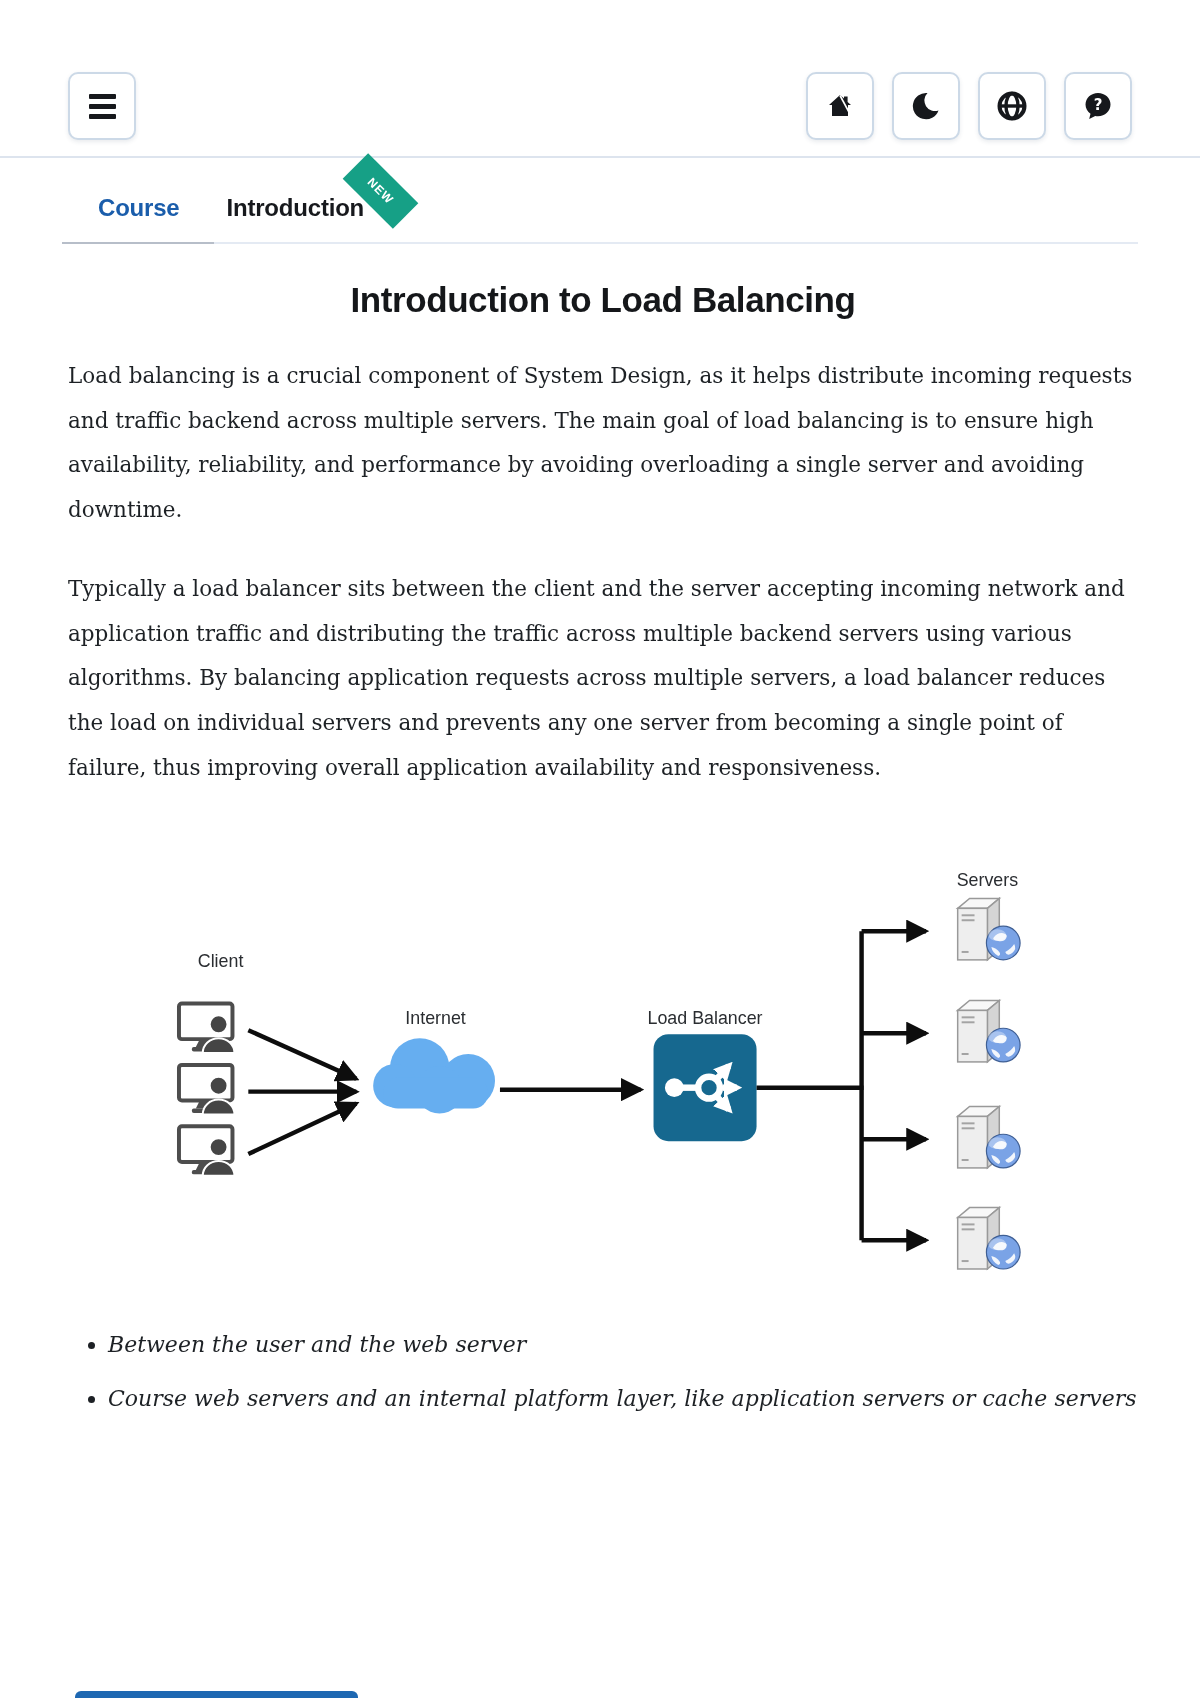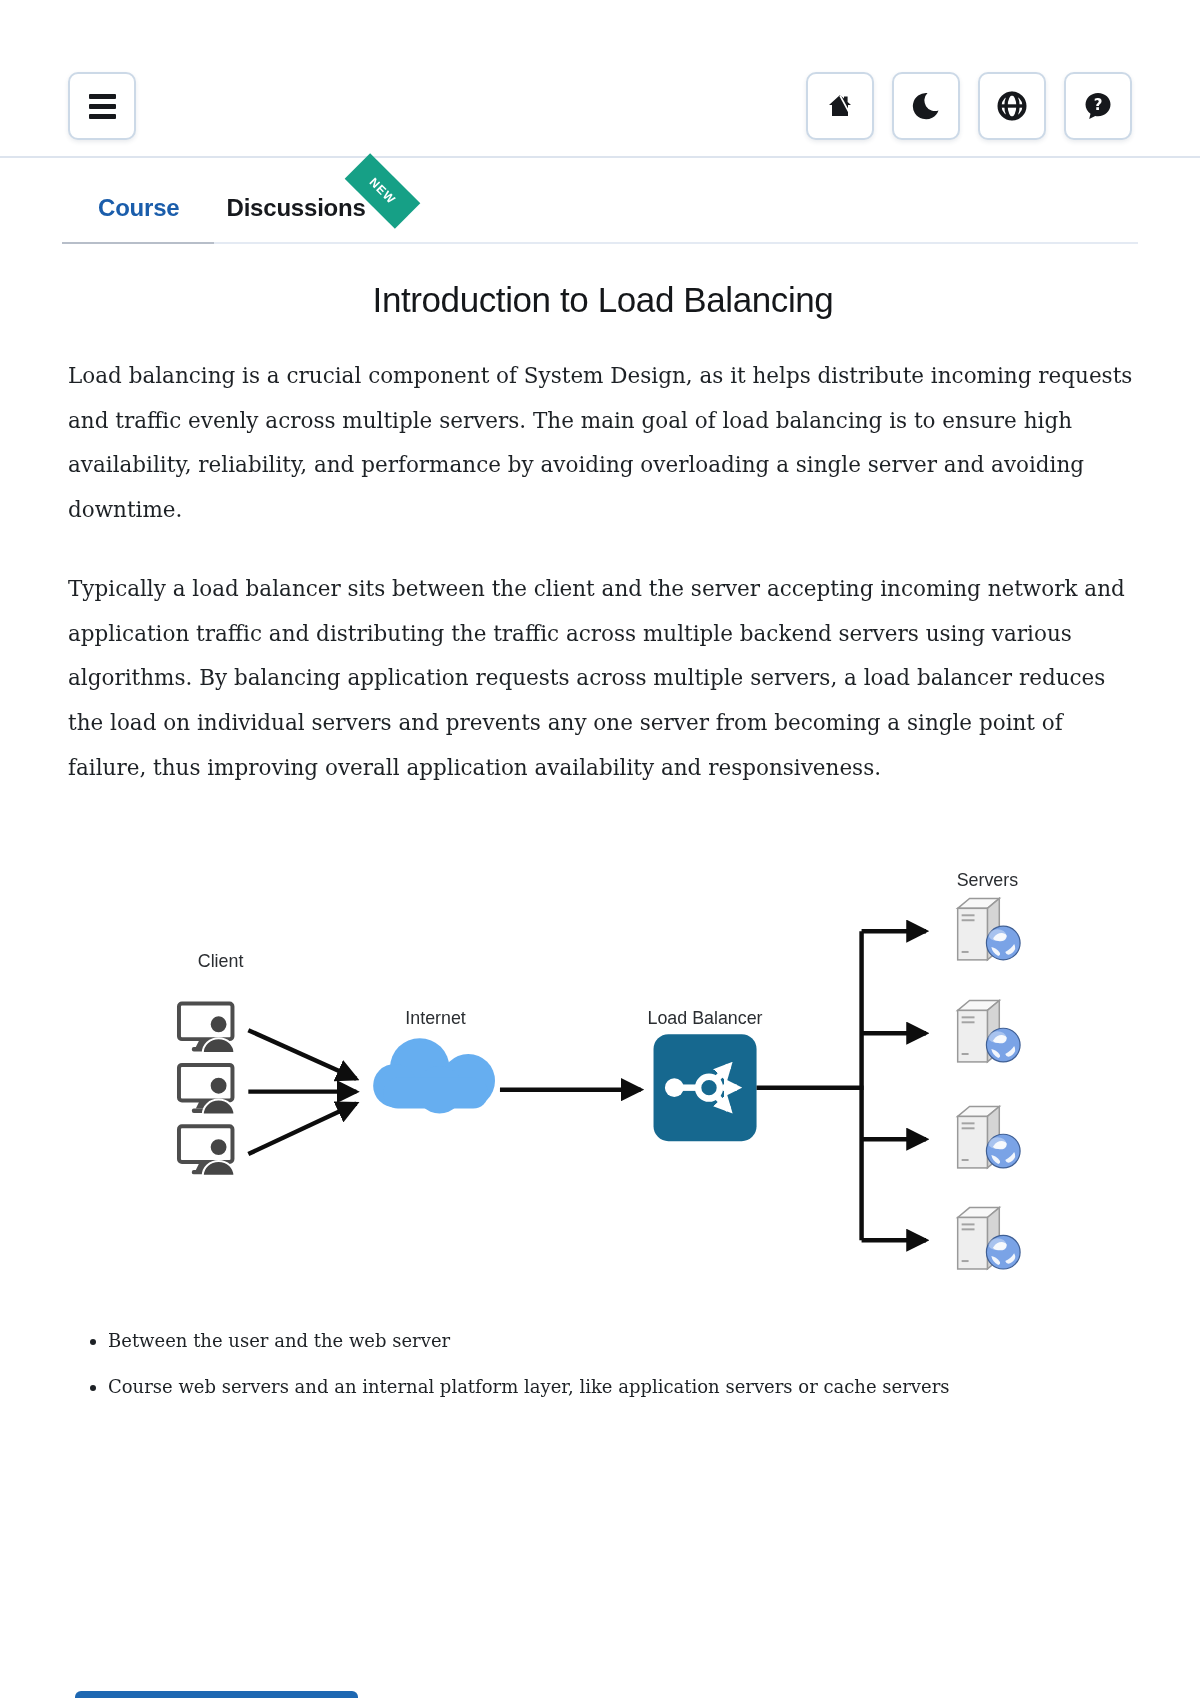--- a/index.html
+++ b/index.html
@@ -57,36 +57,37 @@
     font-size: 12px; font-weight: bold; letter-spacing: 1px;
     padding: 4px 20px;
     transform: rotate(45deg);
     pointer-events: none;
   }
 
   
   .content { margin: 0 62px; padding-left: 6px; }
   h1 {
     text-align: center;
-    font-size: 35px; font-weight: normal; letter-spacing: -0.4px;
+    font-size: 35px; font-weight: bold; letter-spacing: -0.4px;
     color: #15171a;
     margin: 36px 0 0;
   }
   .content p {
     font-family: "DejaVu Serif", serif;
     font-size: 21.5px; line-height: 2.08;
     color: #1d2125;
     margin-top: 34px;
   }
   .content ul { margin: 16px 0 0 14px; padding-left: 26px; }
   .content li {
     font-family: "DejaVu Serif", serif;
-    font-size: 18px; line-height: 2.08;
+    font-size: 22px; line-height: 2.08;
     color: #1d2125;
     margin-bottom: 8px;
+    font-style: italic;
   }
   figure.diagram { margin: 50px 0 2px; }
   figure.diagram svg { width: 100%; height: auto; display: block; }
   .diagram-label { font-family: "Liberation Sans", sans-serif; font-size: 18px; fill: #2a2d31; }
 
   
   .bottom-peek {
     position: absolute; left: 75px; bottom: 0;
     width: 283px; height: 7px;
     border-radius: 6px 6px 0 0;
@@ -130,29 +131,29 @@
       </svg>
     </button>
   </div>
 </header>
 <div class="topbar-divider"></div>
 
 <div class="tabs-wrap">
   <nav class="tabs">
     <a class="tab tab-course">Course</a>
     <a class="tab tab-discussions">
-      <span>Discussions</span>
+      <span>Introduction</span>
       <span class="new-ribbon">NEW</span>
     </a>
   </nav>
 </div>
 
 <main class="content">
   <h1>Introduction to Load Balancing</h1>
-  <p>Load balancing is a crucial component of System Design, as it helps distribute incoming requests and traffic evenly across multiple servers. The main goal of load balancing is to ensure high availability, reliability, and performance by avoiding overloading a single server and avoiding downtime.</p>
+  <p>Load balancing is a crucial component of System Design, as it helps distribute incoming requests and traffic backend across multiple servers. The main goal of load balancing is to ensure high availability, reliability, and performance by avoiding overloading a single server and avoiding downtime.</p>
   <p>Typically a load balancer sits between the client and the server accepting incoming network and application traffic and distributing the traffic across multiple backend servers using various algorithms. By balancing application requests across multiple servers, a load balancer reduces the load on individual servers and prevents any one server from becoming a single point of failure, thus improving overall application availability and responsiveness.</p>
 
   <figure class="diagram">
     <svg viewBox="0 0 1080 470" xmlns="http://www.w3.org/2000/svg">
       <defs>
         <marker id="ah" viewBox="0 0 10 10" refX="8.5" refY="5" markerWidth="5.2" markerHeight="5.2" orient="auto-start-reverse">
           <path d="M0,0 L10,5 L0,10 z" fill="#0d0d0d"></path>
         </marker>
         <marker id="ahw" viewBox="0 0 10 10" refX="7" refY="5" markerWidth="2.9" markerHeight="2.9" orient="auto-start-reverse">
           <path d="M0,0 L10,5 L0,10 z" fill="#ffffff"></path>

